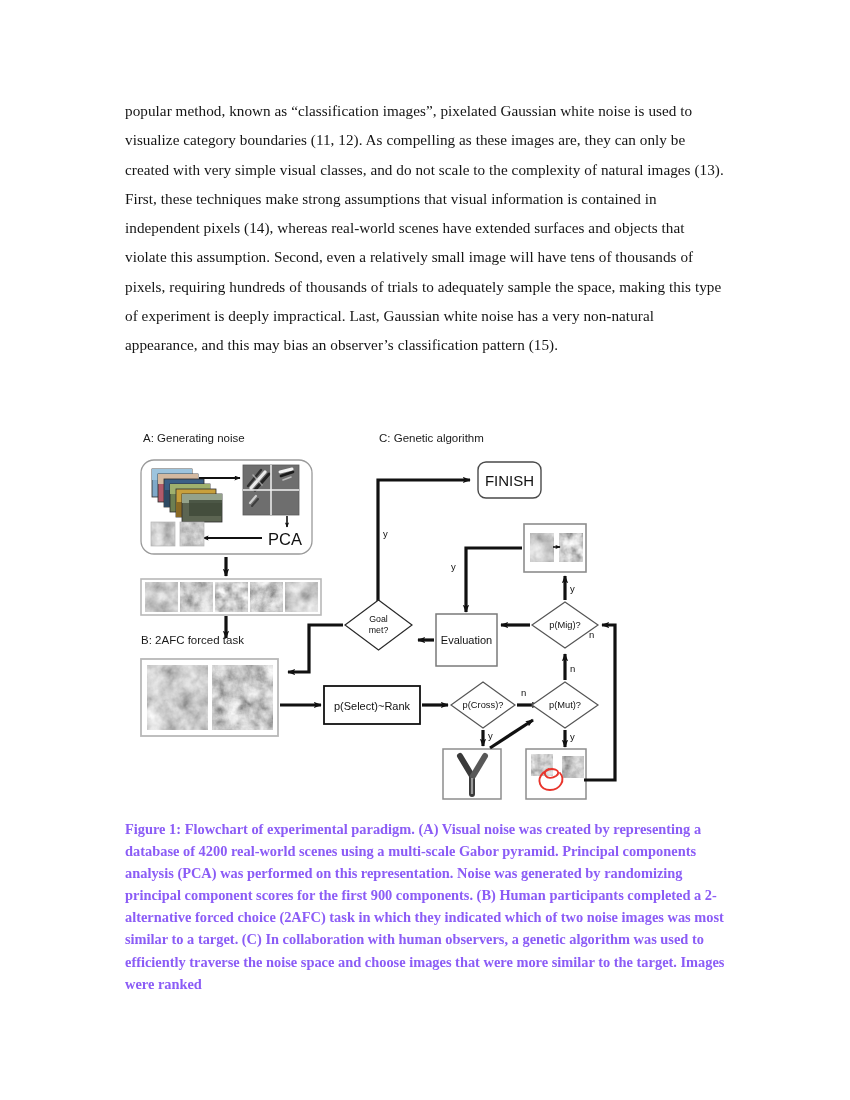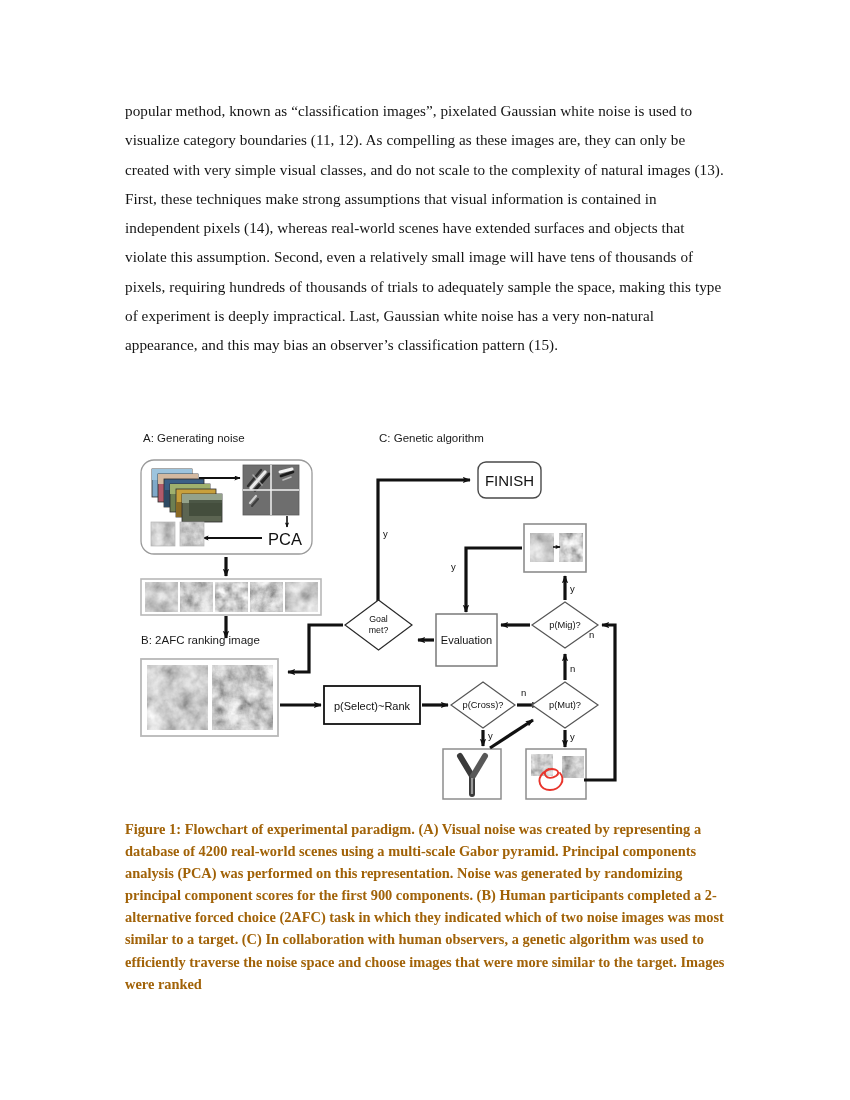--- a/index.html
+++ b/index.html
@@ -62,21 +62,21 @@
   
   .caption {
     position: absolute;
     left: 125px;
     top: 818px;
     width: 608px;
     font-family: "Liberation Serif", serif;
     font-weight: bold;
     font-size: 14.4px;
     line-height: 22.1px;
-    color: #a16207;
+    color: #8b5cf6;
     text-align: left;
   }
 </style>
 </head>
 <body>
 
 <div class="page">
 
   <div class="body-text">popular method, known as “classification images”, pixelated Gaussian white noise is used to visualize category boundaries (11, 12). As compelling as these images are, they can only be created with very simple visual classes, and do not scale to the complexity of natural images (13). First, these techniques make strong assumptions that visual information is contained in independent pixels (14), whereas real-world scenes have extended surfaces and objects that violate this assumption. Second, even a relatively small image will have tens of thousands of pixels, requiring hundreds of thousands of trials to adequately sample the space, making this type of experiment is deeply impractical. Last, Gaussian white noise has a very non-natural appearance, and this may bias an observer’s classification pattern (15).</div>
 
@@ -306,19 +306,19 @@
         <text x="565" y="208" text-anchor="middle" font-family="Liberation Sans, sans-serif" font-size="9.3" fill="#111">p(Mig)?</text>
 
         <path d="M530,205 L501,205" stroke="#111" stroke-width="3.2" fill="none" marker-end="url(#ah)"></path>
 
         <path d="M565,180 L565,156" stroke="#111" stroke-width="3.2" fill="none" marker-end="url(#ah)"></path>
         <text x="570" y="172" font-family="Liberation Sans, sans-serif" font-size="9.5" fill="#111">y</text>
       </g>
     </svg>
 
     <span class="panel-label" id="label-a" style="position:absolute;left:143px;top:12px;">A: Generating noise</span>
-    <span class="panel-label" id="label-b" style="position:absolute;left:141px;top:214px;">B: 2AFC ranking image</span>
+    <span class="panel-label" id="label-b" style="position:absolute;left:141px;top:214px;">B: 2AFC forced task</span>
     <span class="panel-label" id="label-c" style="position:absolute;left:370px;top:12px;">C: Genetic algorithm</span>
   </div>
 
   <div class="caption">Figure 1: Flowchart of experimental paradigm. (A) Visual noise was created by representing a database of 4200 real-world scenes using a multi-scale Gabor pyramid. Principal components analysis (PCA) was performed on this representation. Noise was generated by randomizing principal component scores for the first 900 components. (B) Human participants completed a 2-alternative forced choice (2AFC) task in which they indicated which of two noise images was most similar to a target. (C) In collaboration with human observers, a genetic algorithm was used to efficiently traverse the noise space and choose images that were more similar to the target. Images were ranked</div>
 
 </div>
 
 </body></html>

